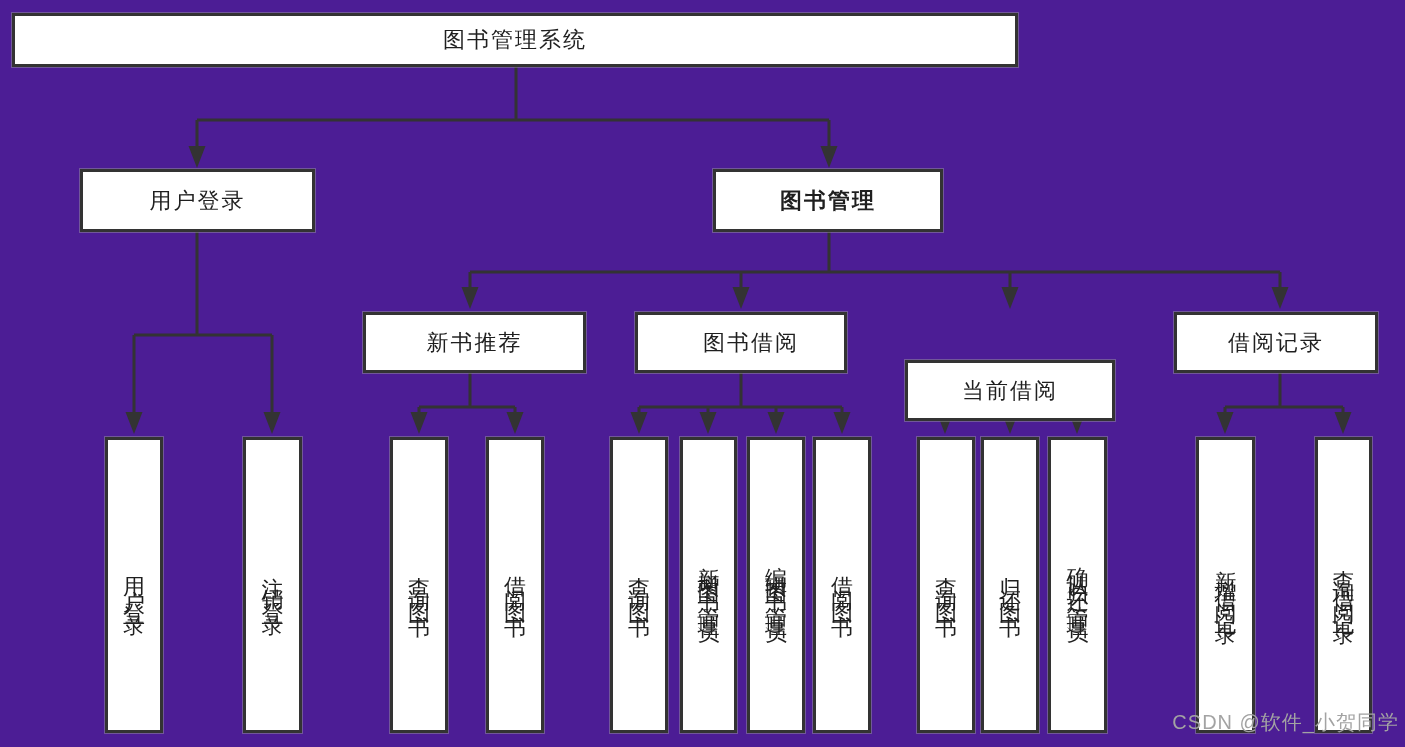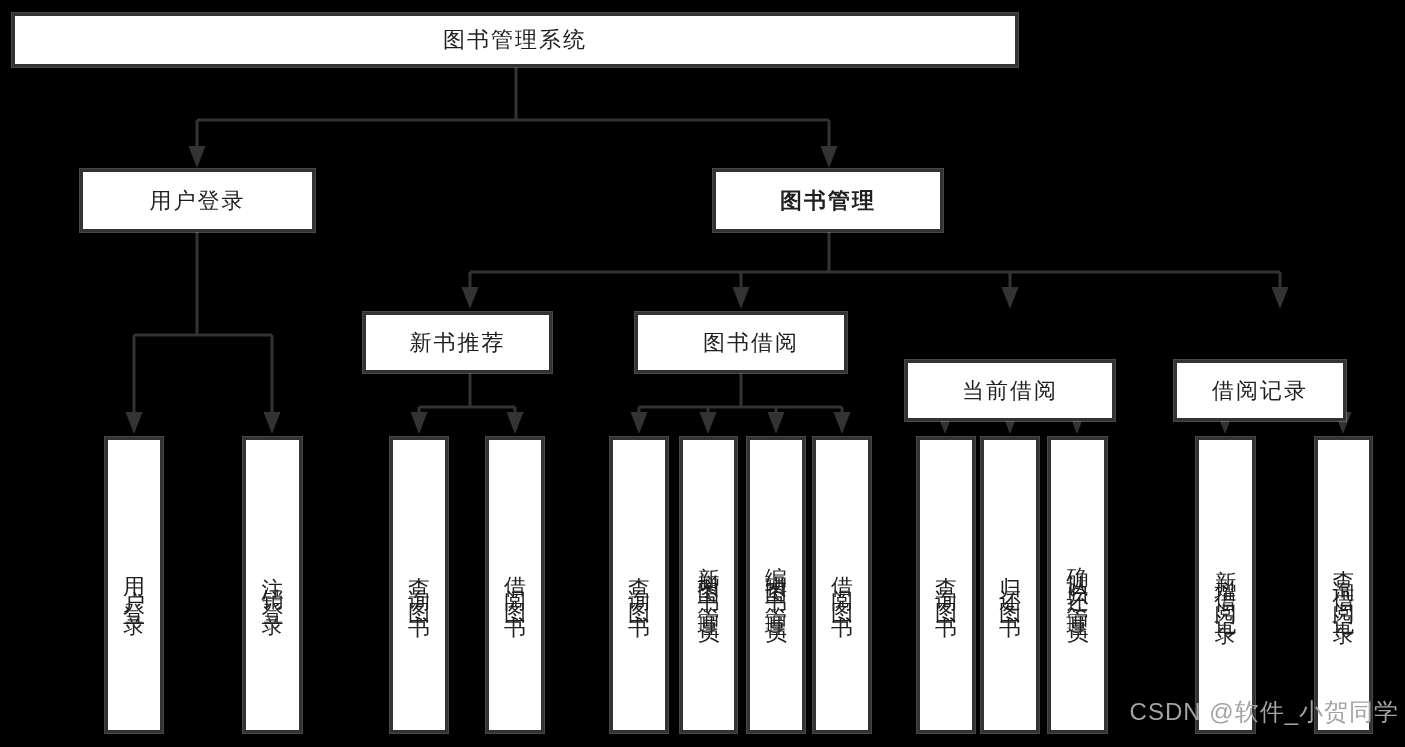--- a/index.html
+++ b/index.html
@@ -4,21 +4,21 @@
 <style>
   html, body {
     margin: 0; padding: 0;
     background: #ffffff;
     font-family: "Liberation Sans", sans-serif;
   }
   .canvas {
     position: relative;
     width: 1405px;
     height: 747px;
-    background: #000000;
+    background: #4c1d95;
     overflow: hidden;
   }
   .wires {
     position: absolute;
     left: 0; top: 0;
     z-index: 1;
   }
   .box {
     position: absolute;
     box-sizing: border-box;
@@ -36,22 +36,22 @@
   .vbox {
     writing-mode: vertical-rl;
     text-orientation: mixed;
     letter-spacing: 13px;
   }
   .vbox.ls6 { letter-spacing: 11px; }
   .vbox.lsP { letter-spacing: 8px; }
   .watermark {
     position: absolute;
     right: 6px;
-    bottom: 19px;
-    font-size: 24px;
+    bottom: 11px;
+    font-size: 20px;
     color: #a3a3a3;
     letter-spacing: 1px;
     z-index: 3;
     white-space: nowrap;
   }
 </style>
 </head>
 <body>
 
 <div class="canvas">
@@ -87,24 +87,24 @@
       <polygon points="1216.5,412 1233.5,412 1225,434"></polygon>
       <polygon points="1334.5,412 1351.5,412 1343,434"></polygon>
     </g>
   </svg>
 
   <div class="box" style="left:12px; top:13px; width:1006px; height:54px;">图书管理系统</div>
 
   <div class="box" style="left:80px; top:169px; width:235px; height:63px;">用户登录</div>
   <div class="box" style="left:713px; top:169px; width:230px; height:63px;font-weight:bold;">图书管理</div>
 
-  <div class="box" style="left:363px; top:312px; width:189px; height:61px;">新书推荐</div>
+  <div class="box" style="left:363px; top:312px; width:223px; height:61px;">新书推荐</div>
   <div class="box" style="left:635px; top:312px; width:212px; height:61px;padding-left:20px;">图书借阅</div>
   <div class="box" style="left:905px; top:312px; width:210px; height:61px;margin-top:48px;">当前借阅</div>
-  <div class="box" style="left:1174px; top:312px; width:172px; height:61px;margin-top:48px;">借阅记录</div>
+  <div class="box" style="left:1174px; top:312px; width:204px; height:61px;">借阅记录</div>
 
   <div class="box vbox" style="left:105px; top:437px; width:58px; height:296px;">用户登录</div>
   <div class="box vbox" style="left:243px; top:437px; width:59px; height:296px;">注销登录</div>
 
   <div class="box vbox" style="left:390px; top:437px; width:58px; height:296px;">查询图书</div>
   <div class="box vbox" style="left:486px; top:437px; width:58px; height:296px;">借阅图书</div>
 
   <div class="box vbox" style="left:610px; top:437px; width:58px; height:296px;">查询图书</div>
   <div class="box vbox lsP" style="left:680px; top:437px; width:57px; height:296px;">新增图书（管理员）</div>
   <div class="box vbox lsP" style="left:747px; top:437px; width:58px; height:296px;">编辑图书（管理员）</div>

